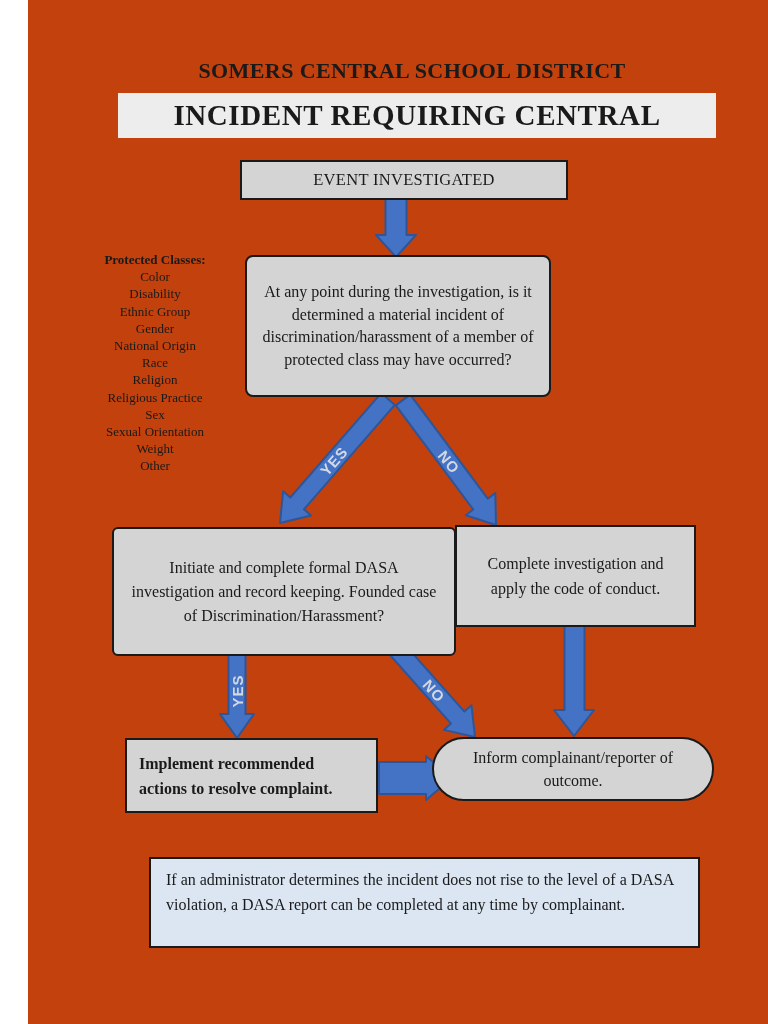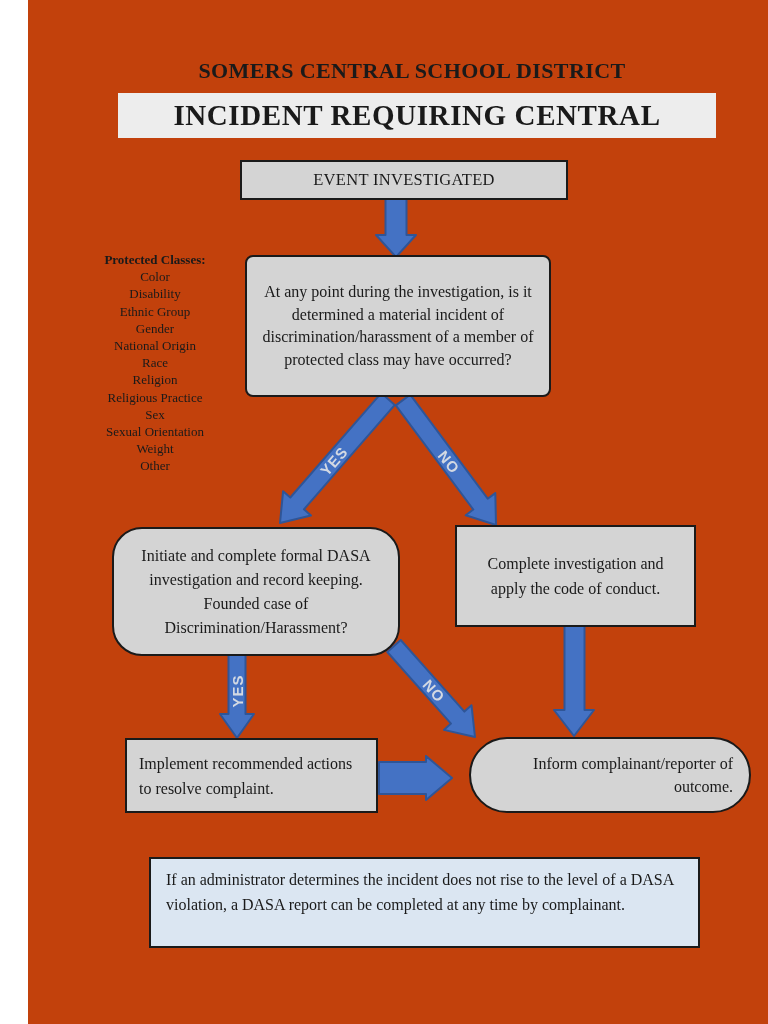--- a/index.html
+++ b/index.html
@@ -16,24 +16,24 @@
     display:flex;align-items:center;justify-content:center;
   }
   .band span{font-size:29px;font-weight:bold;letter-spacing:0.6px;}
   .node{
     position:absolute;box-sizing:border-box;background:#d4d4d4;border:2.5px solid #1a1a1a;
     display:flex;align-items:center;justify-content:center;text-align:center;
     font-size:16px;line-height:22.5px;z-index:2;
   }
   .node-event{left:212px;top:160px;width:328px;height:40px;border-width:2px;font-size:16.5px;letter-spacing:0.3px;}
   .node-decision1{left:217px;top:255px;width:306px;height:142px;border-radius:8px;padding:6px 12px;}
-  .node-dasa{left:84px;top:527px;width:288px;height:129px;border-radius:30px;padding:8px 14px;line-height:24px;}
+  .node-dasa{left:84px;top:527px;width:344px;height:129px;border-radius:6px;padding:8px 14px;line-height:24px;}
   .node-conduct{left:427px;top:525px;width:241px;height:102px;padding:7px 14px;line-height:25px;}
-  .node-implement{left:97px;top:738px;width:253px;height:75px;justify-content:flex-start;text-align:left;padding:6px 12px;line-height:25px;}
-  .node-oval{left:441px;top:737px;width:282px;height:76px;border-radius:38px;padding:4px 16px;line-height:23px;text-align:right;}
+  .node-implement{left:97px;top:738px;width:253px;height:75px;justify-content:flex-start;text-align:left;padding:6px 12px;line-height:25px;font-weight:bold;}
+  .node-oval{left:404px;top:737px;width:282px;height:64px;border-radius:38px;padding:4px 16px;line-height:23px;}
   .note-box{
     position:absolute;left:121px;top:857px;width:551px;height:91px;box-sizing:border-box;
     background:#dbe6f2;border:2px solid #1a1a1a;padding:9px 15px;
     font-size:16px;line-height:24.5px;text-align:left;z-index:2;
   }
   .protected{
     position:absolute;left:47px;top:251px;width:160px;text-align:center;
     font-size:13px;line-height:17.2px;z-index:2;
   }
   .protected .heading{font-weight:bold;}

